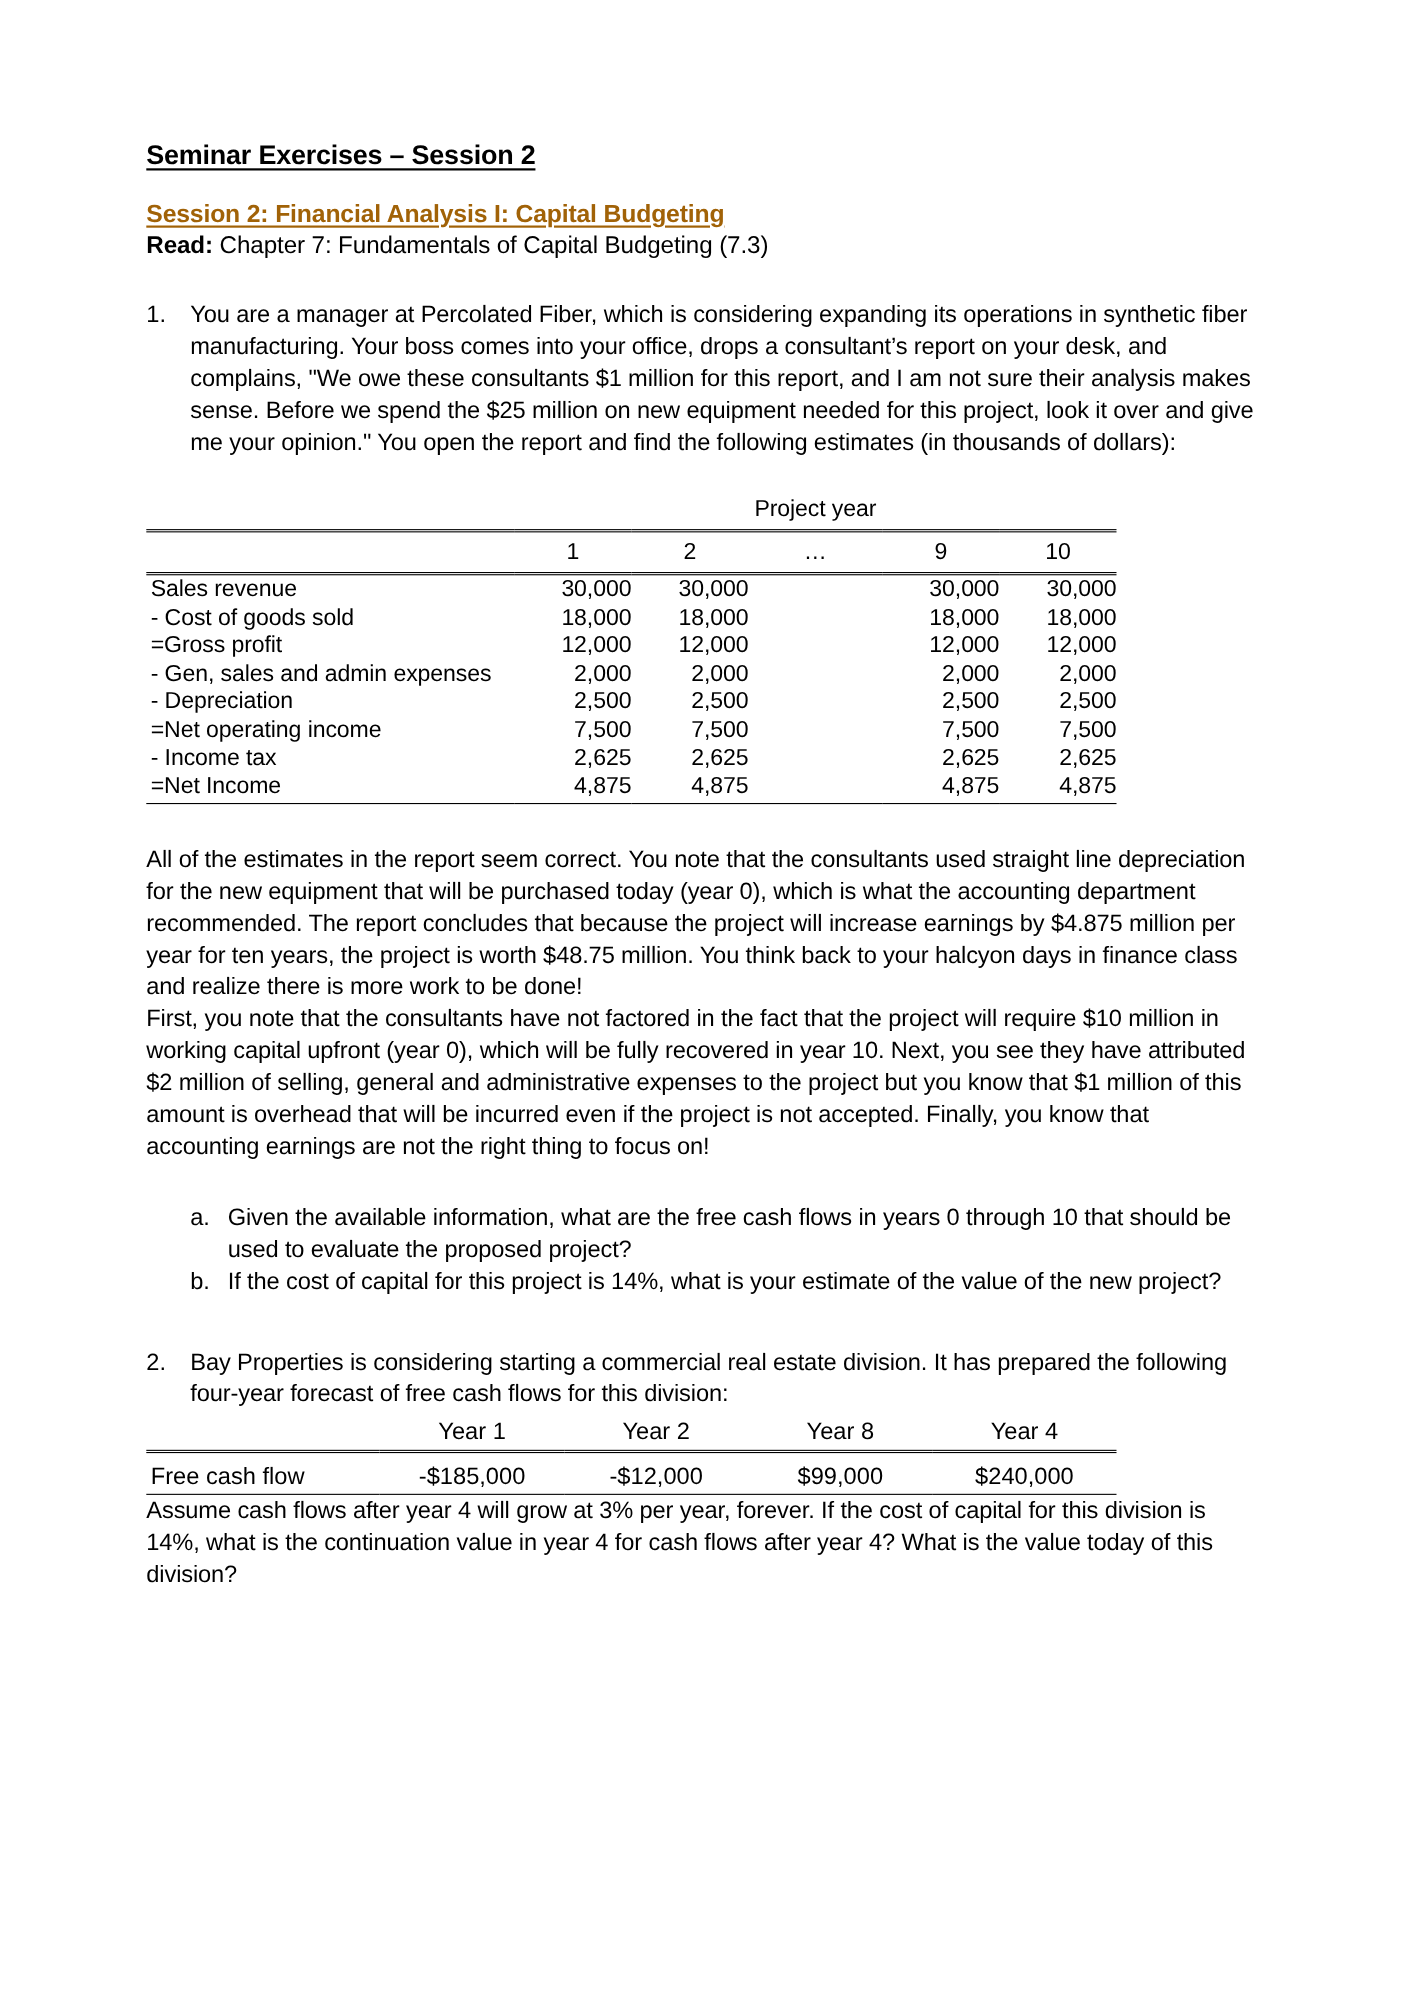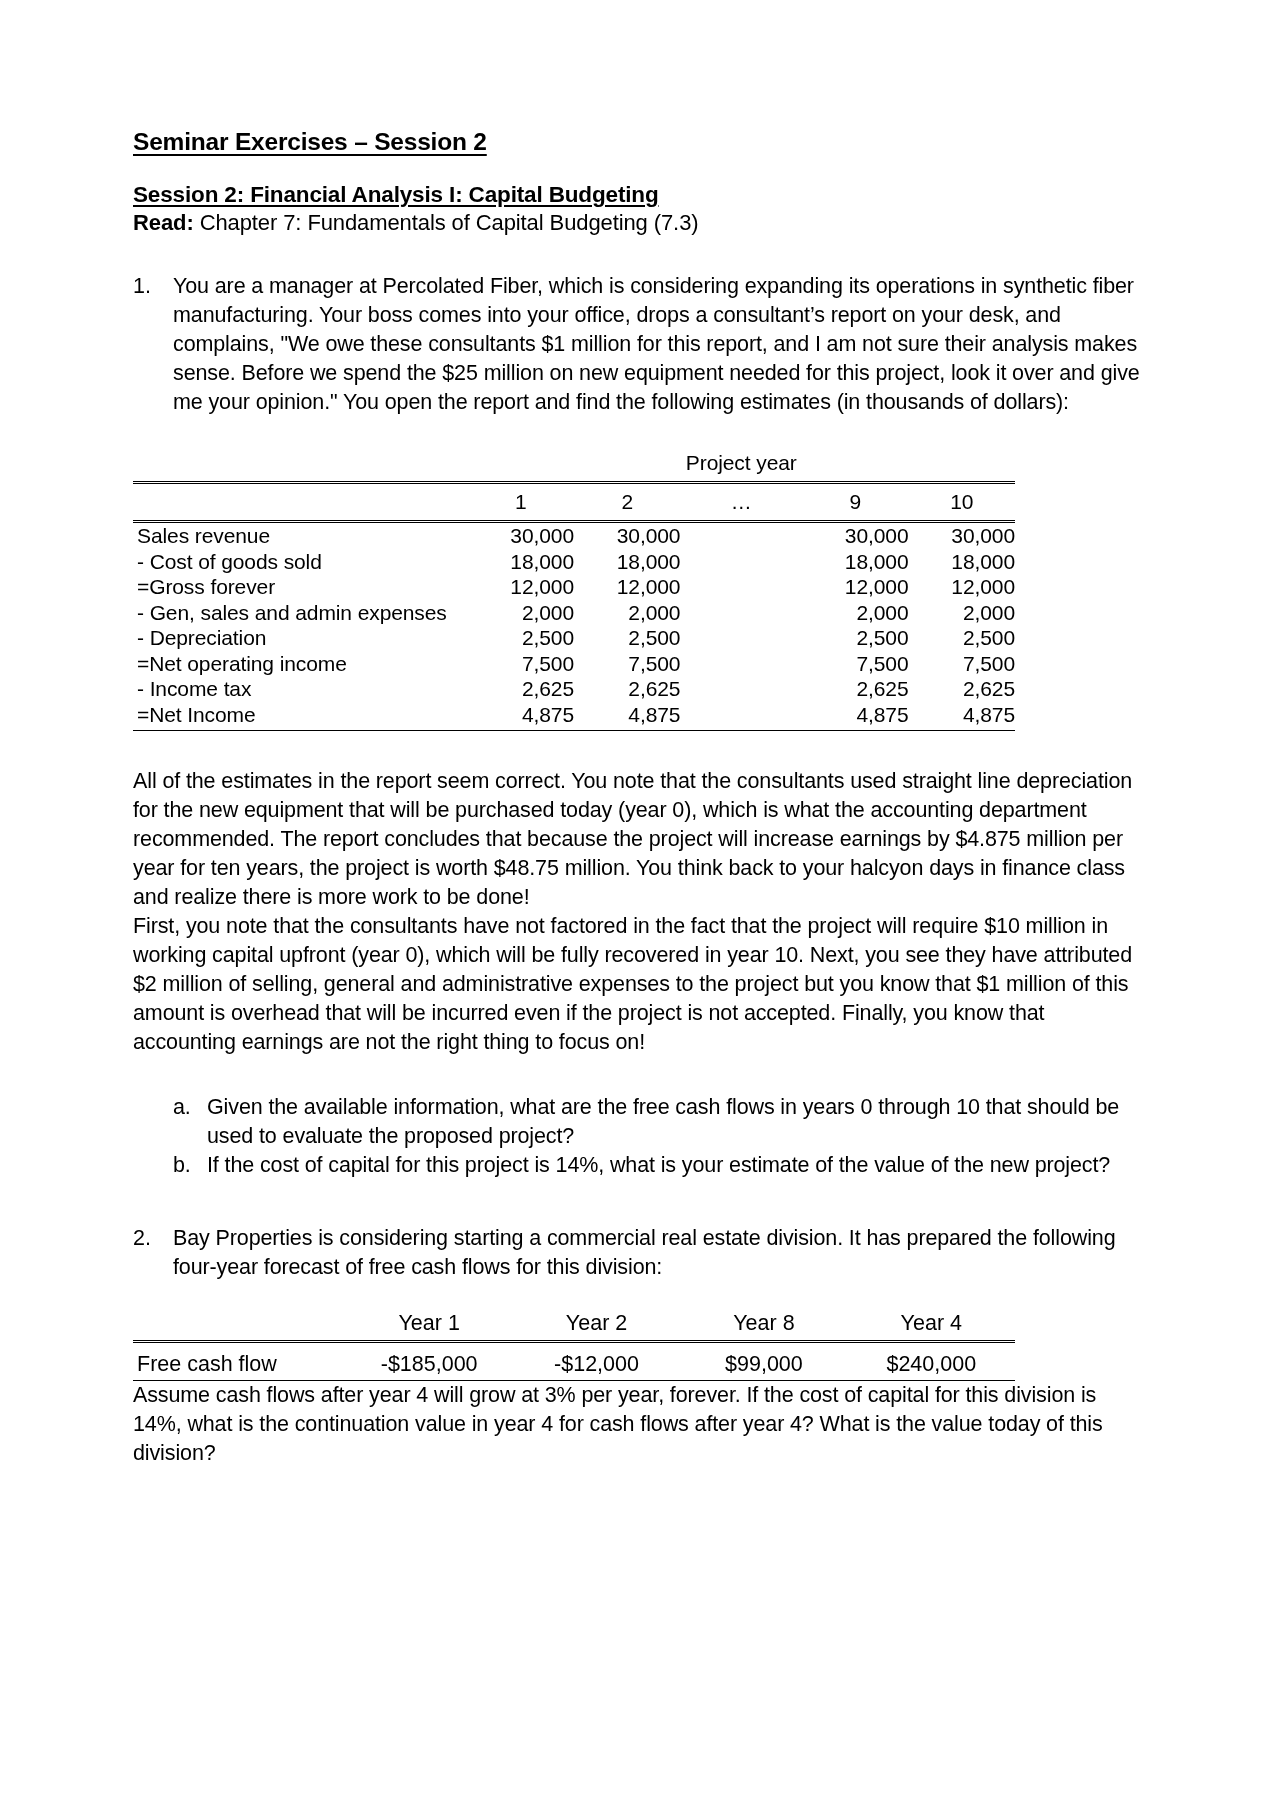--- a/index.html
+++ b/index.html
@@ -29,21 +29,21 @@
     text-decoration: underline;
     text-underline-offset: 4px;
     margin: 0 0 26px 0;
     display: inline-block;
   }
   .title-wrap { display: block; }
   .session-link {
     display: inline-block;
     font-size: 22.5px;
     font-weight: bold;
-    color: #000000;
+    color: #a16207;
     text-decoration: underline;
     text-underline-offset: 3px;
     letter-spacing: -0.15px;
     margin: 0 0 2px 0;
   }
   .read-line {
     font-size: 22px;
     margin: 0 0 6px 0;
     letter-spacing: -0.1px;
   }
@@ -139,21 +139,20 @@
     letter-spacing: -0.12px;
   }
   .sub-mark {
     width: 34px;
     flex: 0 0 34px;
   }
   .sub-text { flex: 1; }
 
   
   .table2-wrap {
-    margin-top: 22px;
     width: 882px;
   }
   .tbl2 {
     border-collapse: collapse;
     width: 100%;
     font-size: 21.5px;
   }
   .tbl2 td {
     padding: 0;
     vertical-align: bottom;
@@ -234,21 +233,21 @@
         </tr>
         <tr class="data-row">
           <td class="lbl">- Cost of goods sold</td>
           <td class="num">18,000</td>
           <td class="num">18,000</td>
           <td class="num"></td>
           <td class="num">18,000</td>
           <td class="num">18,000</td>
         </tr>
         <tr class="data-row">
-          <td class="lbl">=Gross forever</td>
+          <td class="lbl">=Gross profit</td>
           <td class="num">12,000</td>
           <td class="num">12,000</td>
           <td class="num"></td>
           <td class="num">12,000</td>
           <td class="num">12,000</td>
         </tr>
         <tr class="data-row">
           <td class="lbl">- Gen, sales and admin expenses</td>
           <td class="num">2,000</td>
           <td class="num">2,000</td>

